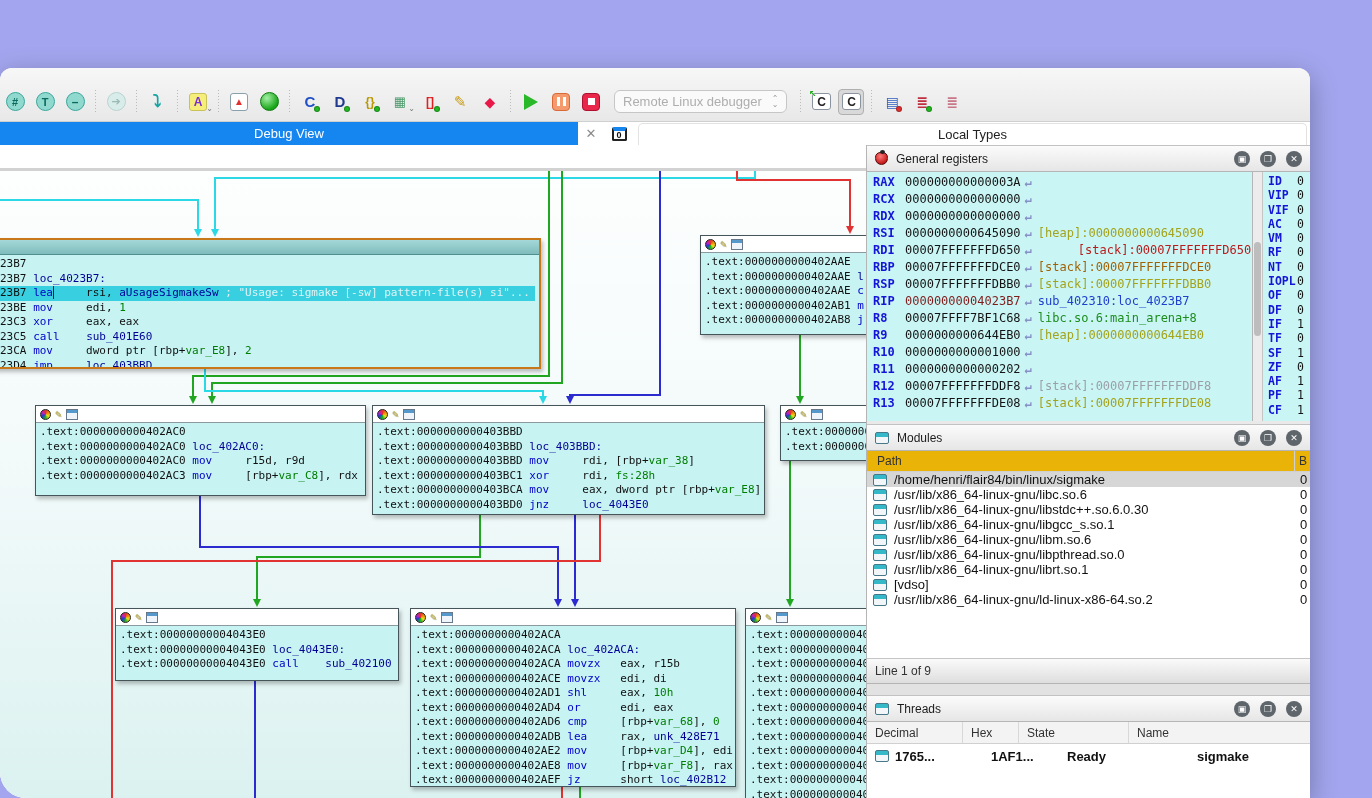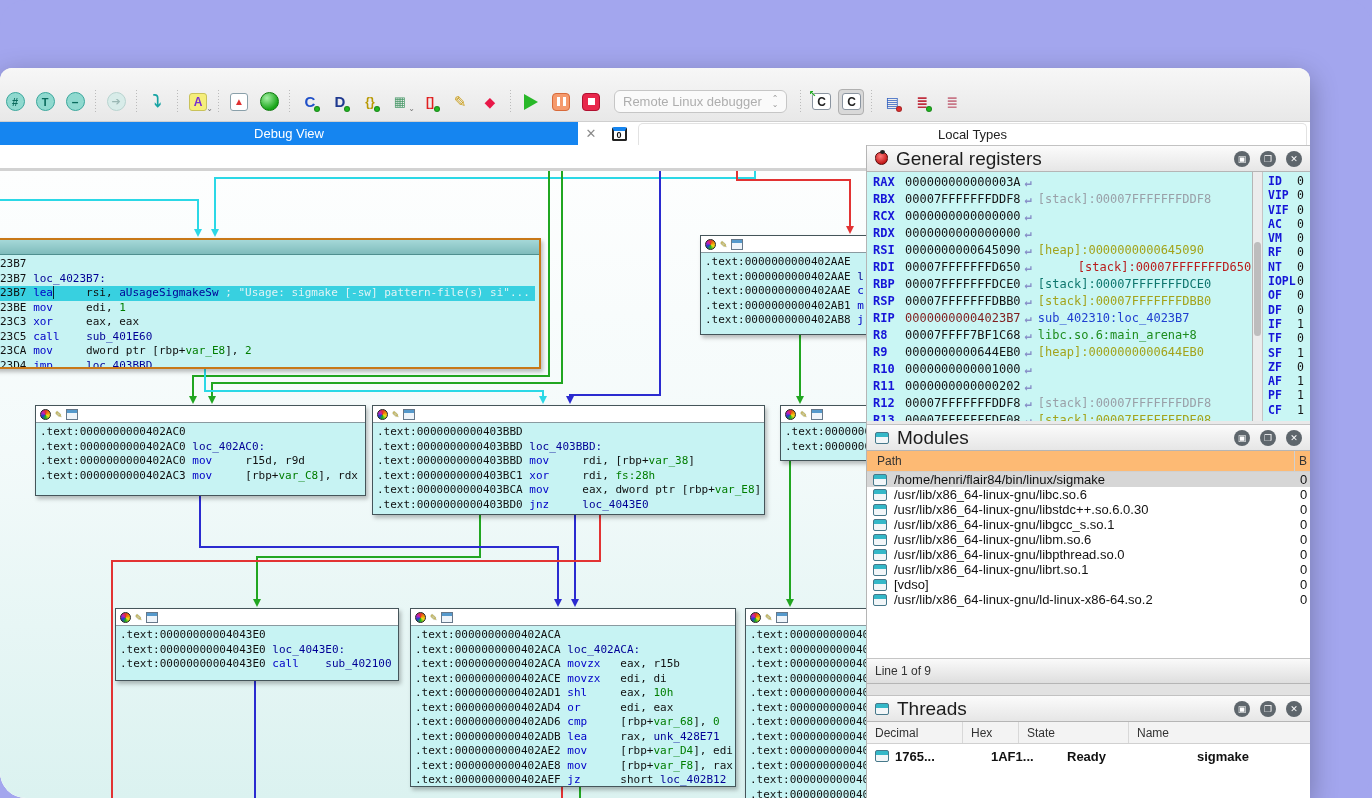--- a/index.html
+++ b/index.html
@@ -59,21 +59,21 @@
   .glines{padding:2px 4px;}
   .gline{height:14.5px;}
   .gline.hl{background:#38d0e0;}
   .sg-a{color:#101010;} .sg-l{color:#000096;} .sg-m{color:#0000c8;} .sg-t{color:#101010;}
   .sg-i{color:#007d00;} .sg-n{color:#000096;} .sg-c{color:#95a5ad;} .sg-k{color:#000;font-weight:bold;}
   .gline.hl .sg-c{color:#dff3f5;}
   
   #rightcol{position:absolute;left:866px;top:77px;width:444px;bottom:0;background:#e9e9e9;border-left:1px solid #b5b5b5;}
   .ptitle{position:absolute;left:0;width:100%;height:27px;background:linear-gradient(#fbfbfb,#e6e6e6);
           border-top:1px solid #c2c2c2;border-bottom:1px solid #b5b5b5;display:flex;align-items:center;padding:0 8px;gap:8px;}
-  .plabel{font-size:19px;color:#1c1c1c;}
+  .plabel{font-size:12px;color:#1c1c1c;}
   .pbtns{margin-left:auto;display:flex;gap:10px;}
   .pbtn{width:16px;height:16px;border-radius:50%;background:#5e666c;color:#fff;font-size:9px;
         display:flex;align-items:center;justify-content:center;}
   .bugicon{width:13px;height:13px;border-radius:40% 40% 50% 50%;background:radial-gradient(circle at 40% 30%,#ff7a7a,#c01515 75%);
            border:1px solid #5a0a0a;position:relative;}
   .bugicon:before{content:"";position:absolute;left:4px;top:-3px;width:5px;height:4px;border-radius:50%;background:#222;}
   .winicon{width:14px;height:12px;border:1px solid #46788a;border-radius:2px;background:linear-gradient(#35b8c8 0 4px,#f2f6f8 4px);}
   .regsarea{position:absolute;left:0;top:27px;width:386px;height:249px;background:#c9f6f4;overflow:hidden;
             border-right:1px solid #b5b5b5;font-family:"DejaVu Sans Mono",monospace;font-size:12px;padding:2px 0 0 6px;}
   .regrow{height:17px;line-height:17px;white-space:pre;}
@@ -81,21 +81,21 @@
   .regval{color:#141414;}
   .regenter{color:#8890c8;font-weight:bold;padding:0 4px;}
   .regann{padding-left:2px;}
   .regscroll{position:absolute;left:386px;top:27px;width:10px;height:249px;background:#ececec;border-right:1px solid #c5c5c5;}
   .regscroll .thumb{position:absolute;left:1px;right:1px;top:28%;height:38%;background:#bdbdbd;border-radius:4px;}
   .flagcol{position:absolute;left:396px;top:27px;width:48px;height:249px;background:#c9f6f4;overflow:hidden;
            font-family:"DejaVu Sans Mono",monospace;font-size:11.5px;padding-top:2px;}
   .flagrow{height:14.3px;line-height:14.3px;display:flex;justify-content:space-between;padding:0 7px 0 5px;}
   .flagname{color:#1515d8;font-weight:bold;}
   .flagval{color:#141414;}
-  .modheader{position:absolute;left:0;top:306px;width:100%;height:21px;background:#fdba74;border-bottom:1px solid #d0d0d0;
+  .modheader{position:absolute;left:0;top:306px;width:100%;height:21px;background:#eab308;border-bottom:1px solid #d0d0d0;
              font-size:12px;color:#333;display:flex;align-items:center;}
   .modheader .c1{padding-left:10px;flex:1;}
   .modheader .c2{width:16px;border-left:1px solid #d0d0d0;padding-left:4px;height:100%;display:flex;align-items:center;}
   #mod-rows{position:absolute;left:0;top:327px;width:100%;height:158px;background:#fff;overflow:hidden;}
   .modrow{height:15px;display:flex;align-items:center;gap:7px;padding-left:6px;font-size:13px;color:#111;white-space:nowrap;overflow:hidden;}
   .modrow.sel{background:#d6d6d6;}
   .modrow .winicon{flex:0 0 auto;}
   .modrow .base{margin-left:auto;flex:0 0 auto;width:10px;overflow:hidden;}
   #mod-white{position:absolute;left:0;top:485px;width:100%;height:28px;background:#fff;}
   .statusbar{position:absolute;left:0;width:100%;height:26px;background:linear-gradient(#fafafa,#dedede);
@@ -282,26 +282,25 @@
         <span class="bugicon"></span>
         <span class="plabel">General registers</span>
         <span class="pbtns">
           <span class="pbtn">▣</span>
           <span class="pbtn">❐</span>
           <span class="pbtn">✕</span>
         </span>
       </div>
       <div class="regsarea" id="reg-rows">
           <div class="regrow"><span class="regname">RAX</span><span class="regval">000000000000003A</span><span class="regenter">↵</span></div>
-          <div class="regrow"><span class="regname">RBX</span><span class="regval">00007FFFFFFFDDF8</span><span class="regenter">↵</span><span class="regann" style="color: rgb(154, 160, 168);">[stack]:00007FFFFFFFDDF8</span></div>
           <div class="regrow"><span class="regname">RCX</span><span class="regval">0000000000000000</span><span class="regenter">↵</span></div>
           <div class="regrow"><span class="regname">RDX</span><span class="regval">0000000000000000</span><span class="regenter">↵</span></div>
           <div class="regrow"><span class="regname">RSI</span><span class="regval">0000000000645090</span><span class="regenter">↵</span><span class="regann" style="color: rgb(163, 163, 28);">[heap]:0000000000645090</span></div>
           <div class="regrow"><span class="regname">RDI</span><span class="regval">00007FFFFFFFD650</span><span class="regenter">↵</span><span class="regann" style="color: #b91c1c; margin-left: 40px;">[stack]:00007FFFFFFFD650</span></div>
-          <div class="regrow"><span class="regname">RBP</span><span class="regval">00007FFFFFFFDCE0</span><span class="regenter">↵</span><span class="regann" style="color: #0f766e;">[stack]:00007FFFFFFFDCE0</span></div>
+          <div class="regrow"><span class="regname">RBP</span><span class="regval">00007FFFFFFFDCE0</span><span class="regenter">↵</span><span class="regann" style="color: #a16207;">[stack]:00007FFFFFFFDCE0</span></div>
           <div class="regrow"><span class="regname">RSP</span><span class="regval">00007FFFFFFFDBB0</span><span class="regenter">↵</span><span class="regann" style="color: rgb(163, 163, 28);">[stack]:00007FFFFFFFDBB0</span></div>
           <div class="regrow"><span class="regname">RIP</span><span class="regval" style="color: #7f1d1d;">00000000004023B7</span><span class="regenter">↵</span><span class="regann" style="color: rgb(32, 64, 208);">sub_402310:loc_4023B7</span></div>
           <div class="regrow"><span class="regname">R8</span><span class="regval">00007FFFF7BF1C68</span><span class="regenter">↵</span><span class="regann" style="color: rgb(30, 140, 30);">libc.so.6:main_arena+8</span></div>
           <div class="regrow"><span class="regname">R9</span><span class="regval">0000000000644EB0</span><span class="regenter">↵</span><span class="regann" style="color: rgb(163, 163, 28);">[heap]:0000000000644EB0</span></div>
           <div class="regrow"><span class="regname">R10</span><span class="regval">0000000000001000</span><span class="regenter">↵</span></div>
           <div class="regrow"><span class="regname">R11</span><span class="regval">0000000000000202</span><span class="regenter">↵</span></div>
           <div class="regrow"><span class="regname">R12</span><span class="regval">00007FFFFFFFDDF8</span><span class="regenter">↵</span><span class="regann" style="color: rgb(154, 160, 168);">[stack]:00007FFFFFFFDDF8</span></div>
           <div class="regrow"><span class="regname">R13</span><span class="regval">00007FFFFFFFDE08</span><span class="regenter">↵</span><span class="regann" style="color: rgb(163, 163, 28);">[stack]:00007FFFFFFFDE08</span></div>
         </div>
       <div class="regscroll">

